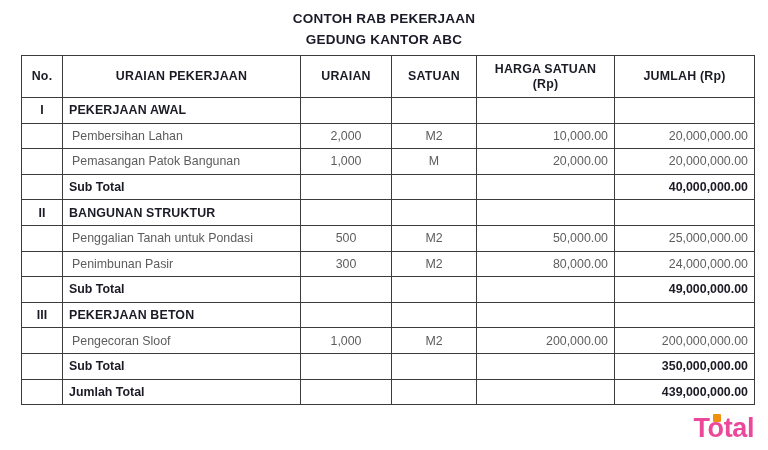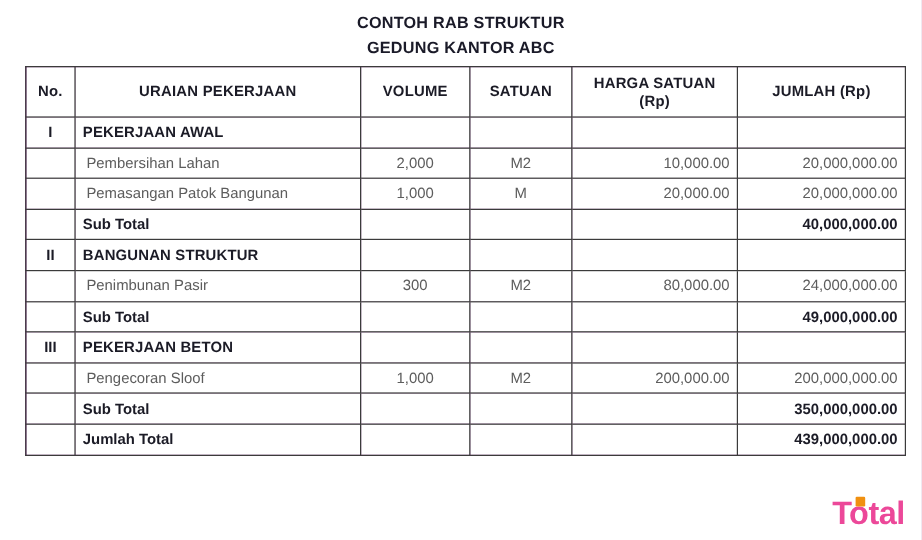--- a/index.html
+++ b/index.html
@@ -122,39 +122,39 @@
     top: 1px;
     border-radius: 1px;
   }
 </style>
 </head>
 <body>
 
 <div class="page">
 
   <div class="titles">
-    <div class="title-line">CONTOH RAB STRUKTUR</div>
+    <div class="title-line">CONTOH RAB PEKERJAAN</div>
     <div class="title-line">GEDUNG KANTOR ABC</div>
   </div>
 
   <div class="table-wrap">
     <table class="rab">
       <colgroup>
         <col class="c-no">
         <col class="c-uraian">
         <col class="c-volume">
         <col class="c-satuan">
         <col class="c-harga">
         <col class="c-jumlah">
       </colgroup>
       <thead>
         <tr>
           <th><span>No.</span></th>
           <th><span>URAIAN PEKERJAAN</span></th>
-          <th><span>VOLUME</span></th>
+          <th><span>URAIAN</span></th>
           <th><span>SATUAN</span></th>
           <th>
             <span>HARGA SATUAN</span>
             <span class="hdr-sub">(Rp)</span>
           </th>
           <th><span>JUMLAH (Rp)</span></th>
         </tr>
       </thead>
       <tbody id="rab-body">
           <tr class="row-section">
@@ -192,20 +192,28 @@
           <tr class="row-section">
             <td class="col-no">II</td>
             <td class="col-uraian">BANGUNAN STRUKTUR</td>
             <td class="col-volume"></td>
             <td class="col-satuan"></td>
             <td class="col-harga"></td>
             <td class="col-jumlah"></td>
           </tr>
           <tr class="row-detail">
             <td class="col-no"></td>
+            <td class="col-uraian">Penggalian Tanah untuk Pondasi</td>
+            <td class="col-volume">500</td>
+            <td class="col-satuan">M2</td>
+            <td class="col-harga">50,000.00</td>
+            <td class="col-jumlah">25,000,000.00</td>
+          </tr>
+          <tr class="row-detail">
+            <td class="col-no"></td>
             <td class="col-uraian">Penimbunan Pasir</td>
             <td class="col-volume">300</td>
             <td class="col-satuan">M2</td>
             <td class="col-harga">80,000.00</td>
             <td class="col-jumlah">24,000,000.00</td>
           </tr>
           <tr class="row-subtotal">
             <td class="col-no"></td>
             <td class="col-uraian">Sub Total</td>
             <td class="col-volume"></td>

